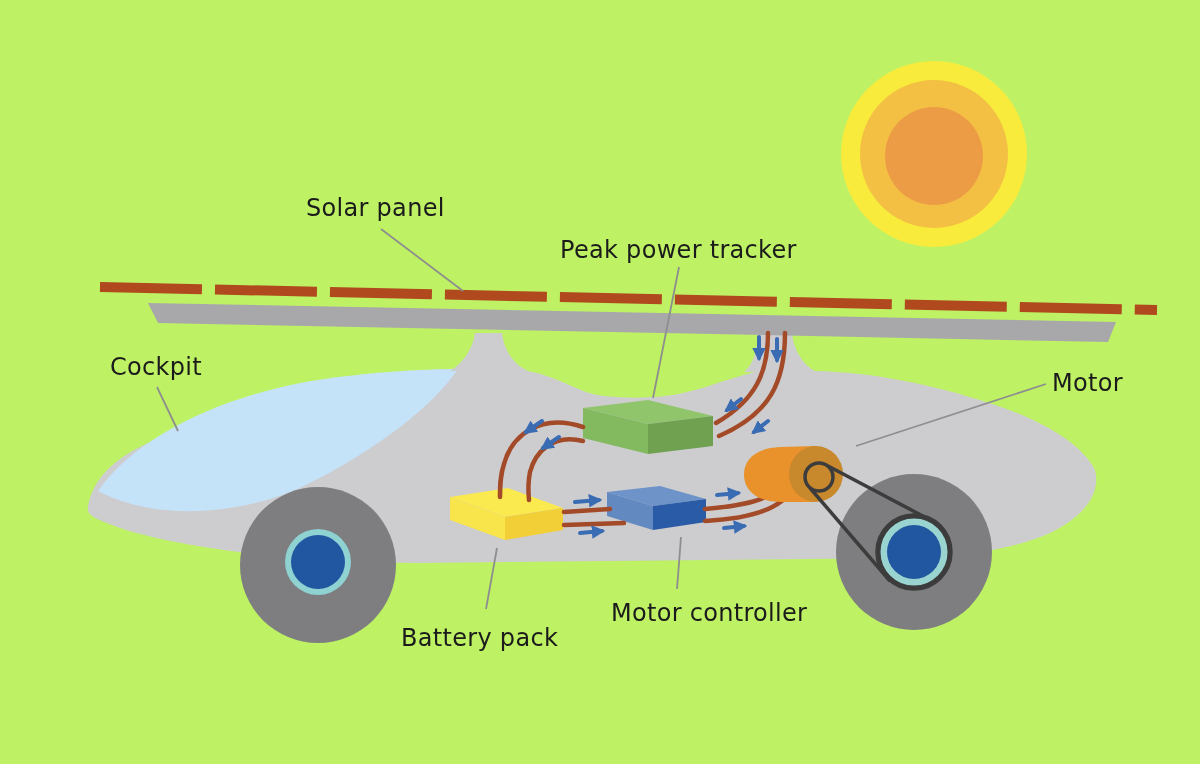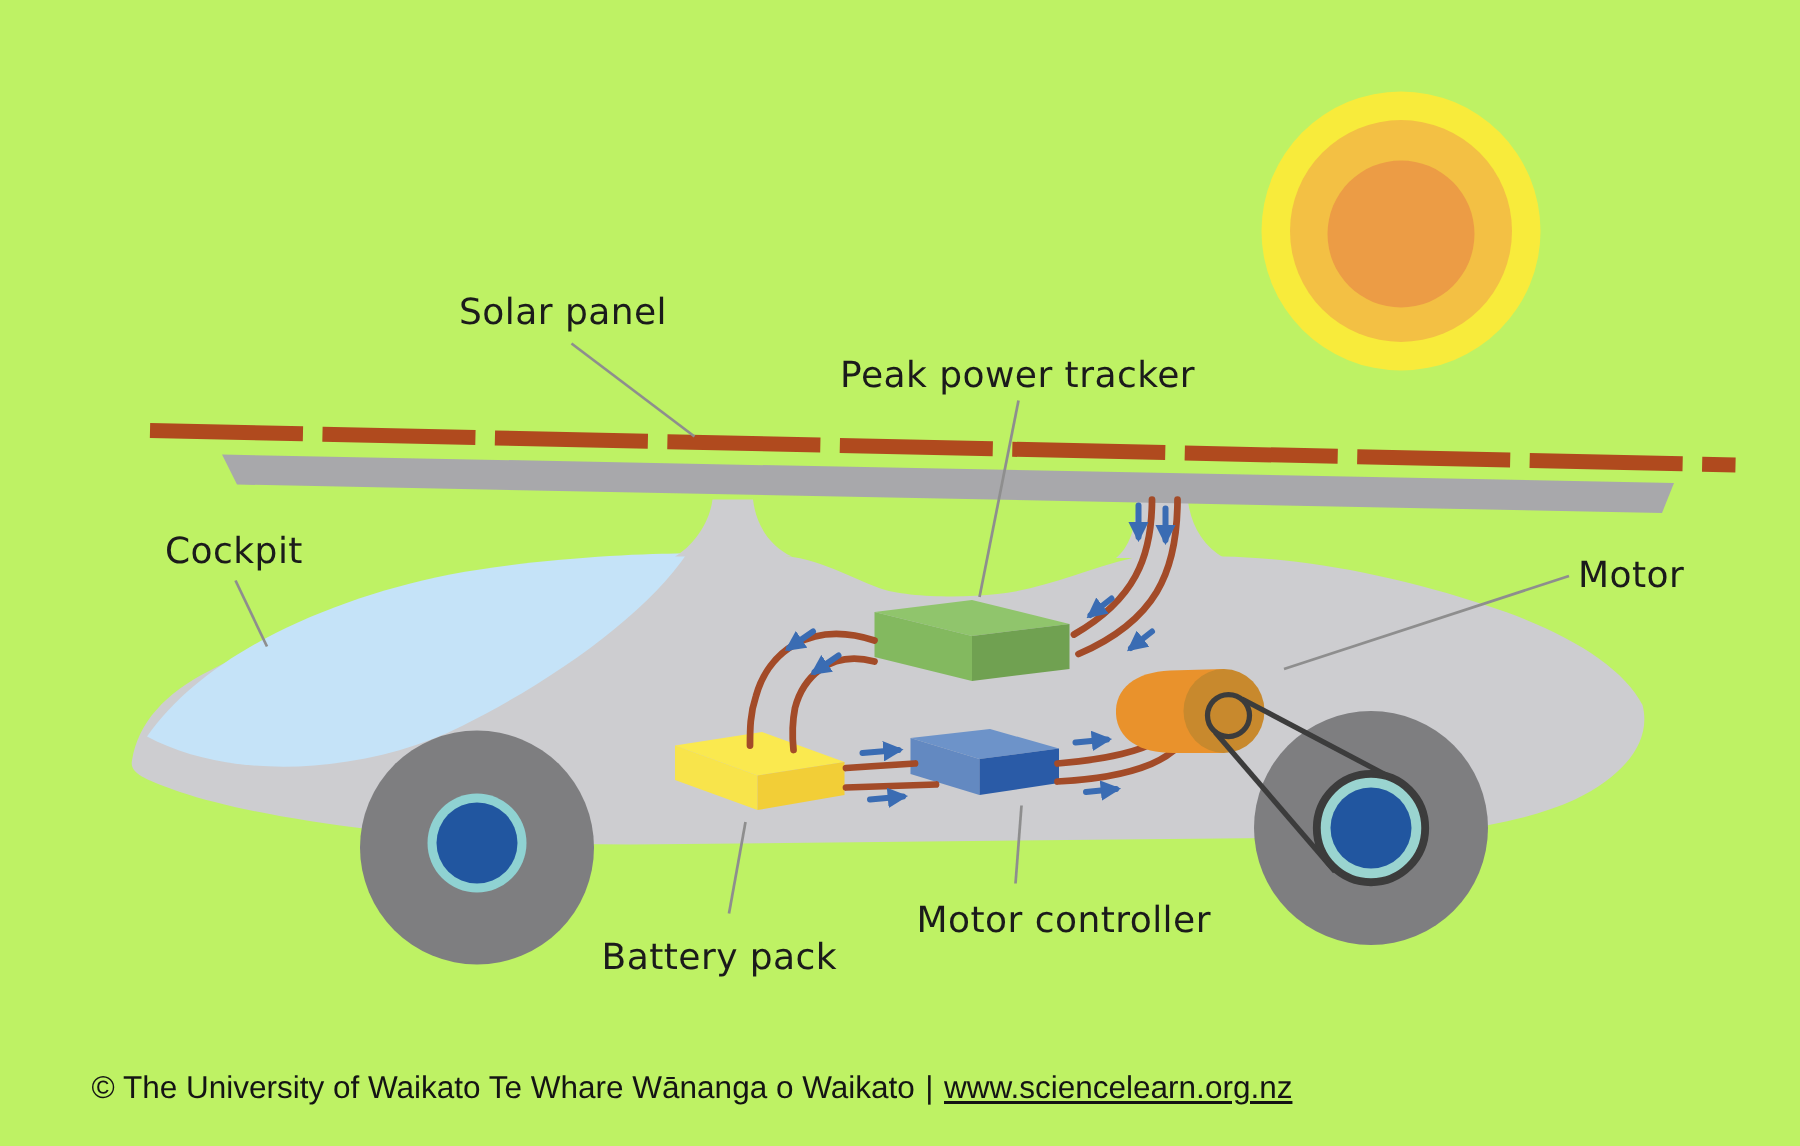--- a/index.html
+++ b/index.html
@@ -123,17 +123,14 @@
     <text class="lbl" x="306" y="216">Solar panel</text>
     <text class="lbl" x="560" y="258">Peak power tracker</text>
     <text class="lbl" x="110" y="375">Cockpit</text>
     <text class="lbl" x="1052" y="391">Motor</text>
     <text class="lbl" x="401" y="646">Battery pack</text>
     <text class="lbl" x="611" y="621">Motor controller</text>
   </g>
 </svg>
 
 
-<div class="footer">
-  <span>© The University of Waikato Te Whare Wānanga o Waikato</span><span class="sep">|</span><a>www.sciencelearn.org.nz</a>
-</div>
 
 </div>
 
 </body></html>

